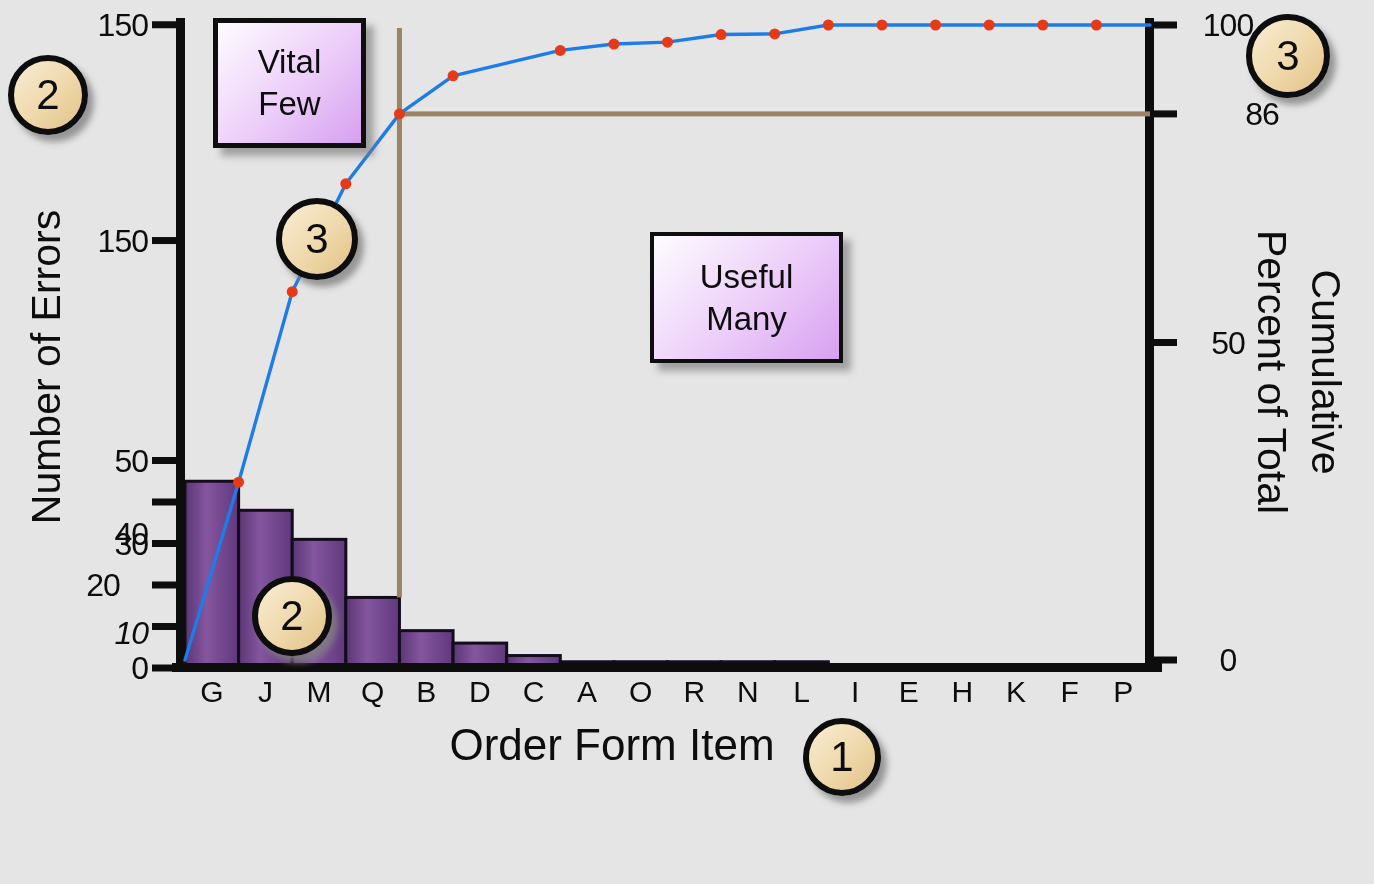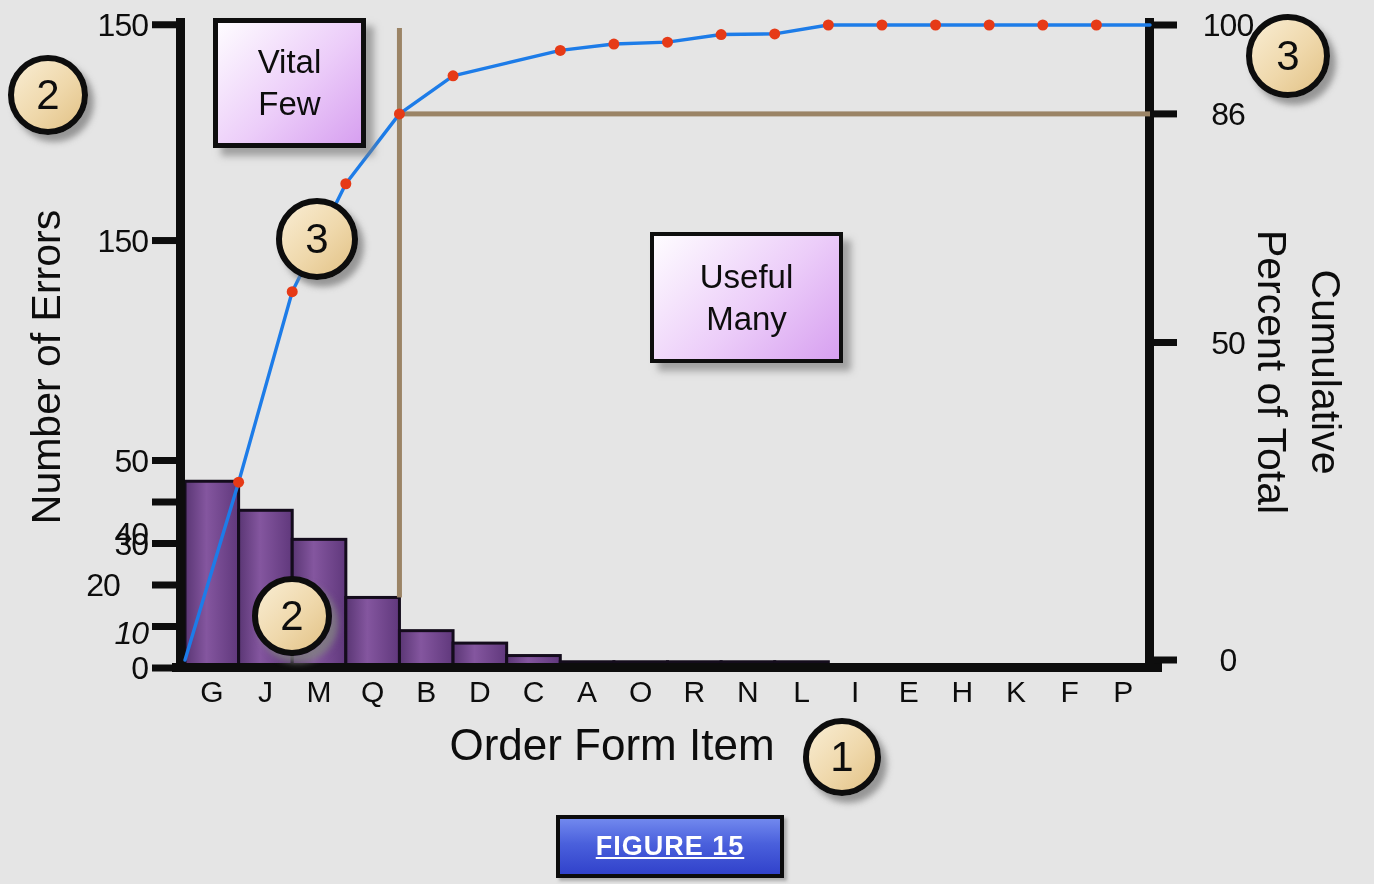--- a/index.html
+++ b/index.html
@@ -119,21 +119,21 @@
   <div id="labels">
       <div class="tick-label-left" style="left: 58px; top: 5.75px;">150</div>
       <div class="tick-label-left" style="left: 58px; top: 221.55px;">150</div>
       <div class="tick-label-left" style="left: 58px; top: 441.5px;">50</div>
       <div class="tick-label-left" style="left: 58px; top: 483px; margin-top: 32px;">40</div>
       <div class="tick-label-left" style="left: 58px; top: 524.5px;">30</div>
       <div class="tick-label-left" style="left: 58px; top: 566px; text-align: center;">20</div>
       <div class="tick-label-left" style="left: 58px; top: 614px; font-style: italic;">10</div>
       <div class="tick-label-left" style="left: 58px; top: 649px;">0</div>
       <div class="tick-label-right" style="left: 1183px; top: 6px;">100</div>
-      <div class="tick-label-right" style="left: 1183px; top: 94.9px;">86</div>
+      <div class="tick-label-right" style="left: 1217px; top: 94.9px;">86</div>
       <div class="tick-label-right" style="left: 1183px; top: 323.5px;">50</div>
       <div class="tick-label-right" style="left: 1183px; top: 641px;">0</div>
       <div class="cat-label" style="left: 185px; top: 676px; width: 53.6111px;">G</div>
       <div class="cat-label" style="left: 238.611px; top: 676px; width: 53.6111px;">J</div>
       <div class="cat-label" style="left: 292.222px; top: 676px; width: 53.6111px;">M</div>
       <div class="cat-label" style="left: 345.833px; top: 676px; width: 53.6111px;">Q</div>
       <div class="cat-label" style="left: 399.444px; top: 676px; width: 53.6111px;">B</div>
       <div class="cat-label" style="left: 453.056px; top: 676px; width: 53.6111px;">D</div>
       <div class="cat-label" style="left: 506.667px; top: 676px; width: 53.6111px;">C</div>
       <div class="cat-label" style="left: 560.278px; top: 676px; width: 53.6111px;">A</div>
@@ -161,23 +161,20 @@
     <div>Many</div>
   </div>
 
   <div class="note-box vital">
     <div>Vital</div>
     <div>Few</div>
   </div>
 
   <div class="x-title">Order Form Item</div>
 
-  <div class="caption-btn">
-    <span>FIGURE 15</span>
-  </div>
 
   <div id="callouts">
       <div class="callout" style="left: 8px; top: 55px; width: 80px; height: 80px;">
         <span>2</span>
       </div>
       <div class="callout" style="left: 276px; top: 198px; width: 82px; height: 82px;">
         <span>3</span>
       </div>
       <div class="callout" style="left: 252px; top: 576px; width: 80px; height: 80px;">
         <span>2</span>

